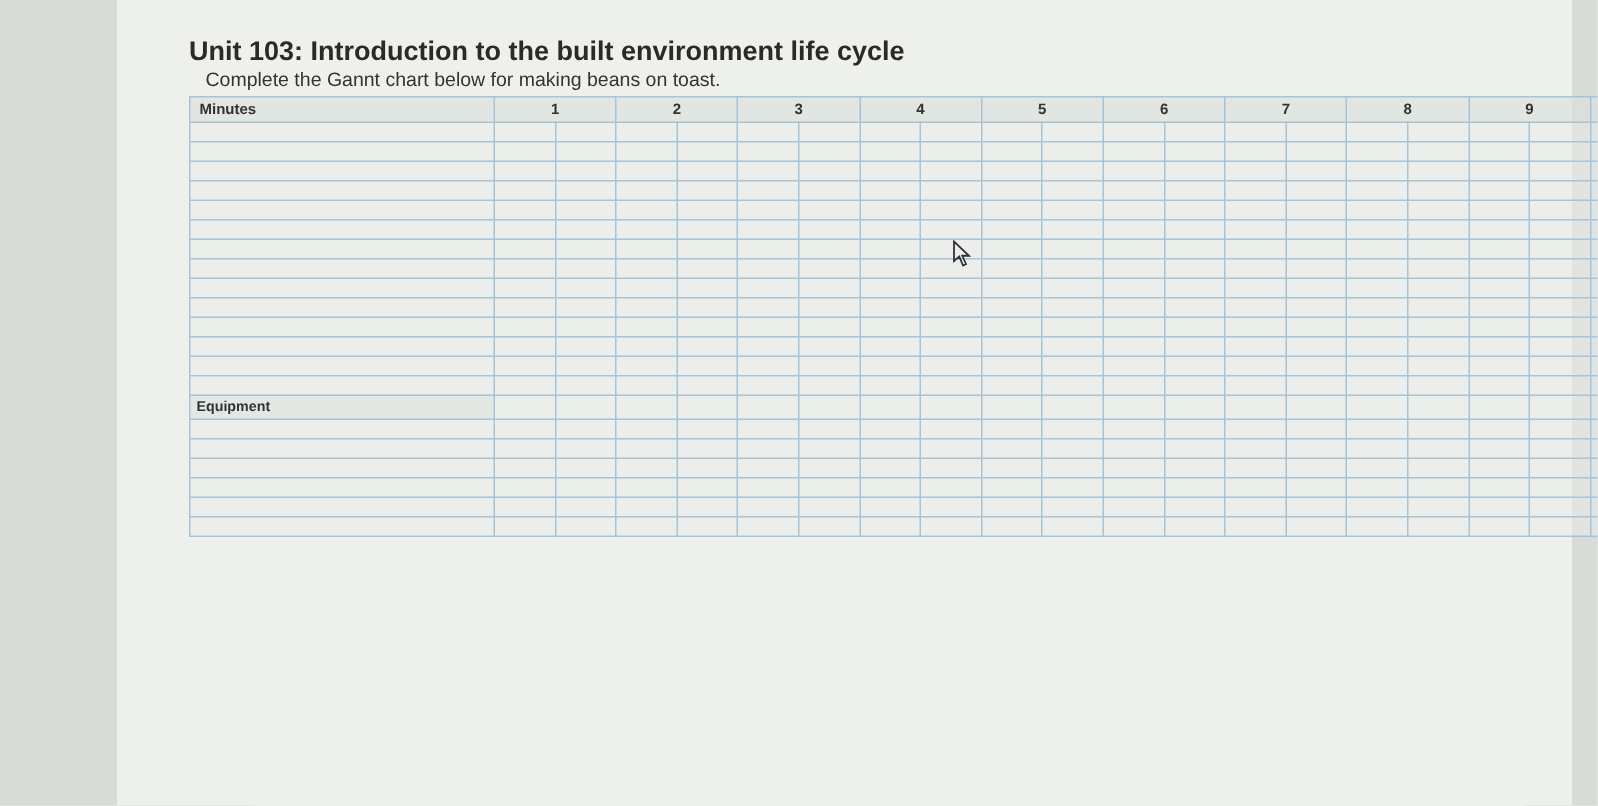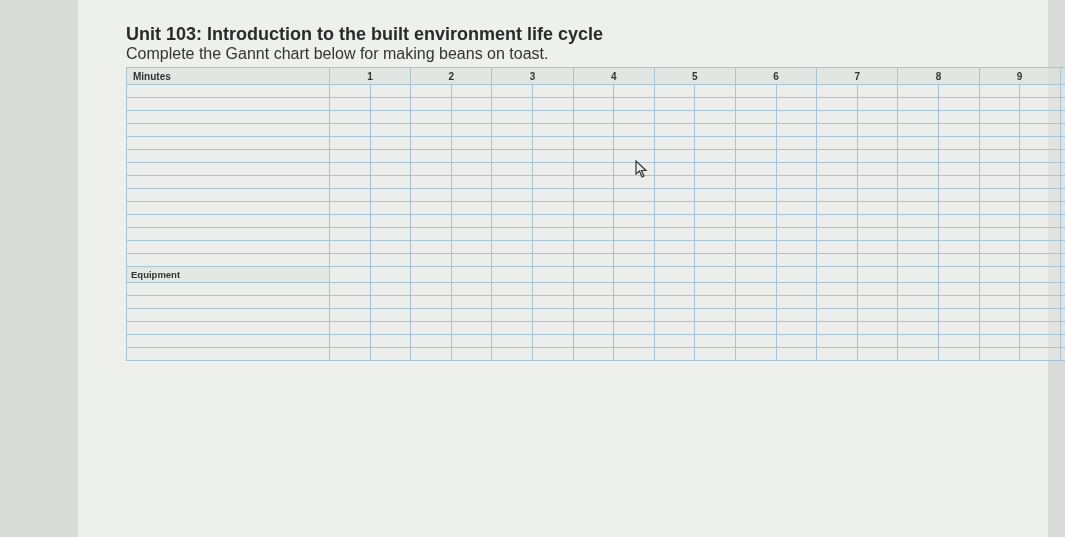--- a/index.html
+++ b/index.html
@@ -26,23 +26,24 @@
     color: #2a2a2a;
     margin-bottom: 0;
   }
   .title2 {
     font-size: 15px;
     font-weight: bold;
     color: #1f6fa8;
     margin-bottom: 44px;
   }
   .instr {
-    font-size: 16px;
+    font-size: 13px;
     color: #333;
     margin-bottom: 4px;
+    margin-left: 11px;
   }
   .gantt {
     border: 1px solid #8aa8bc;
     border-collapse: collapse;
     width: 1016px;
     table-layout: fixed;
     background: rgba(232,236,232,0.5);
   }
   .gantt td, .gantt th {
     border: 1px solid #a7c4d6;

